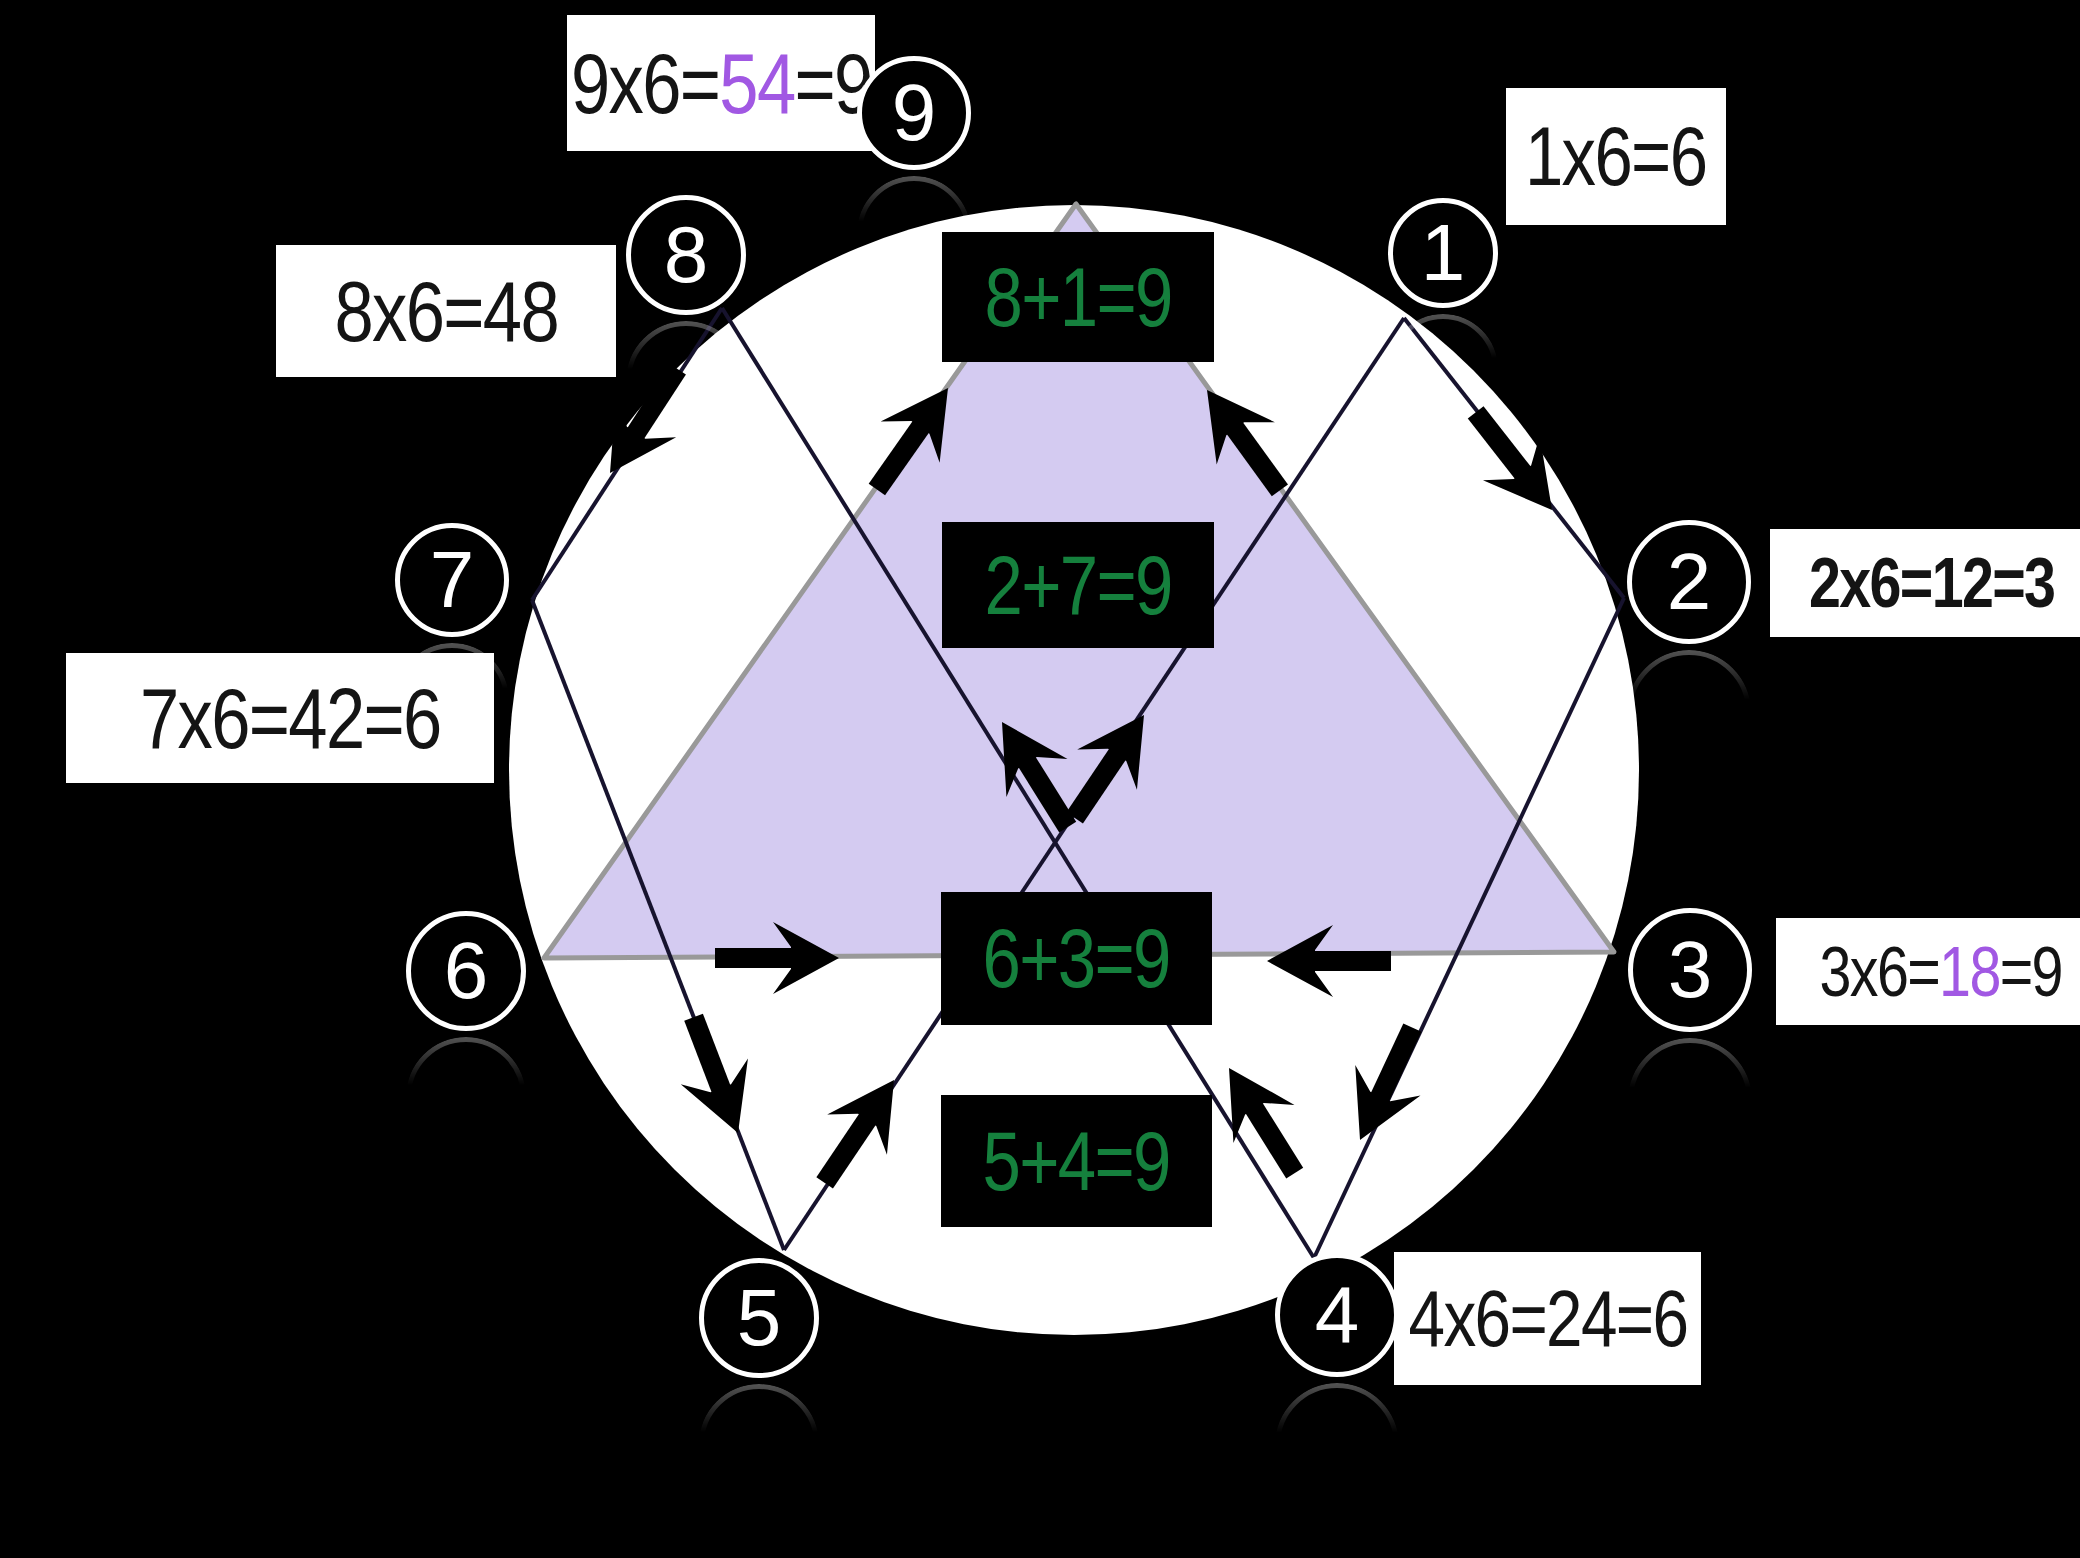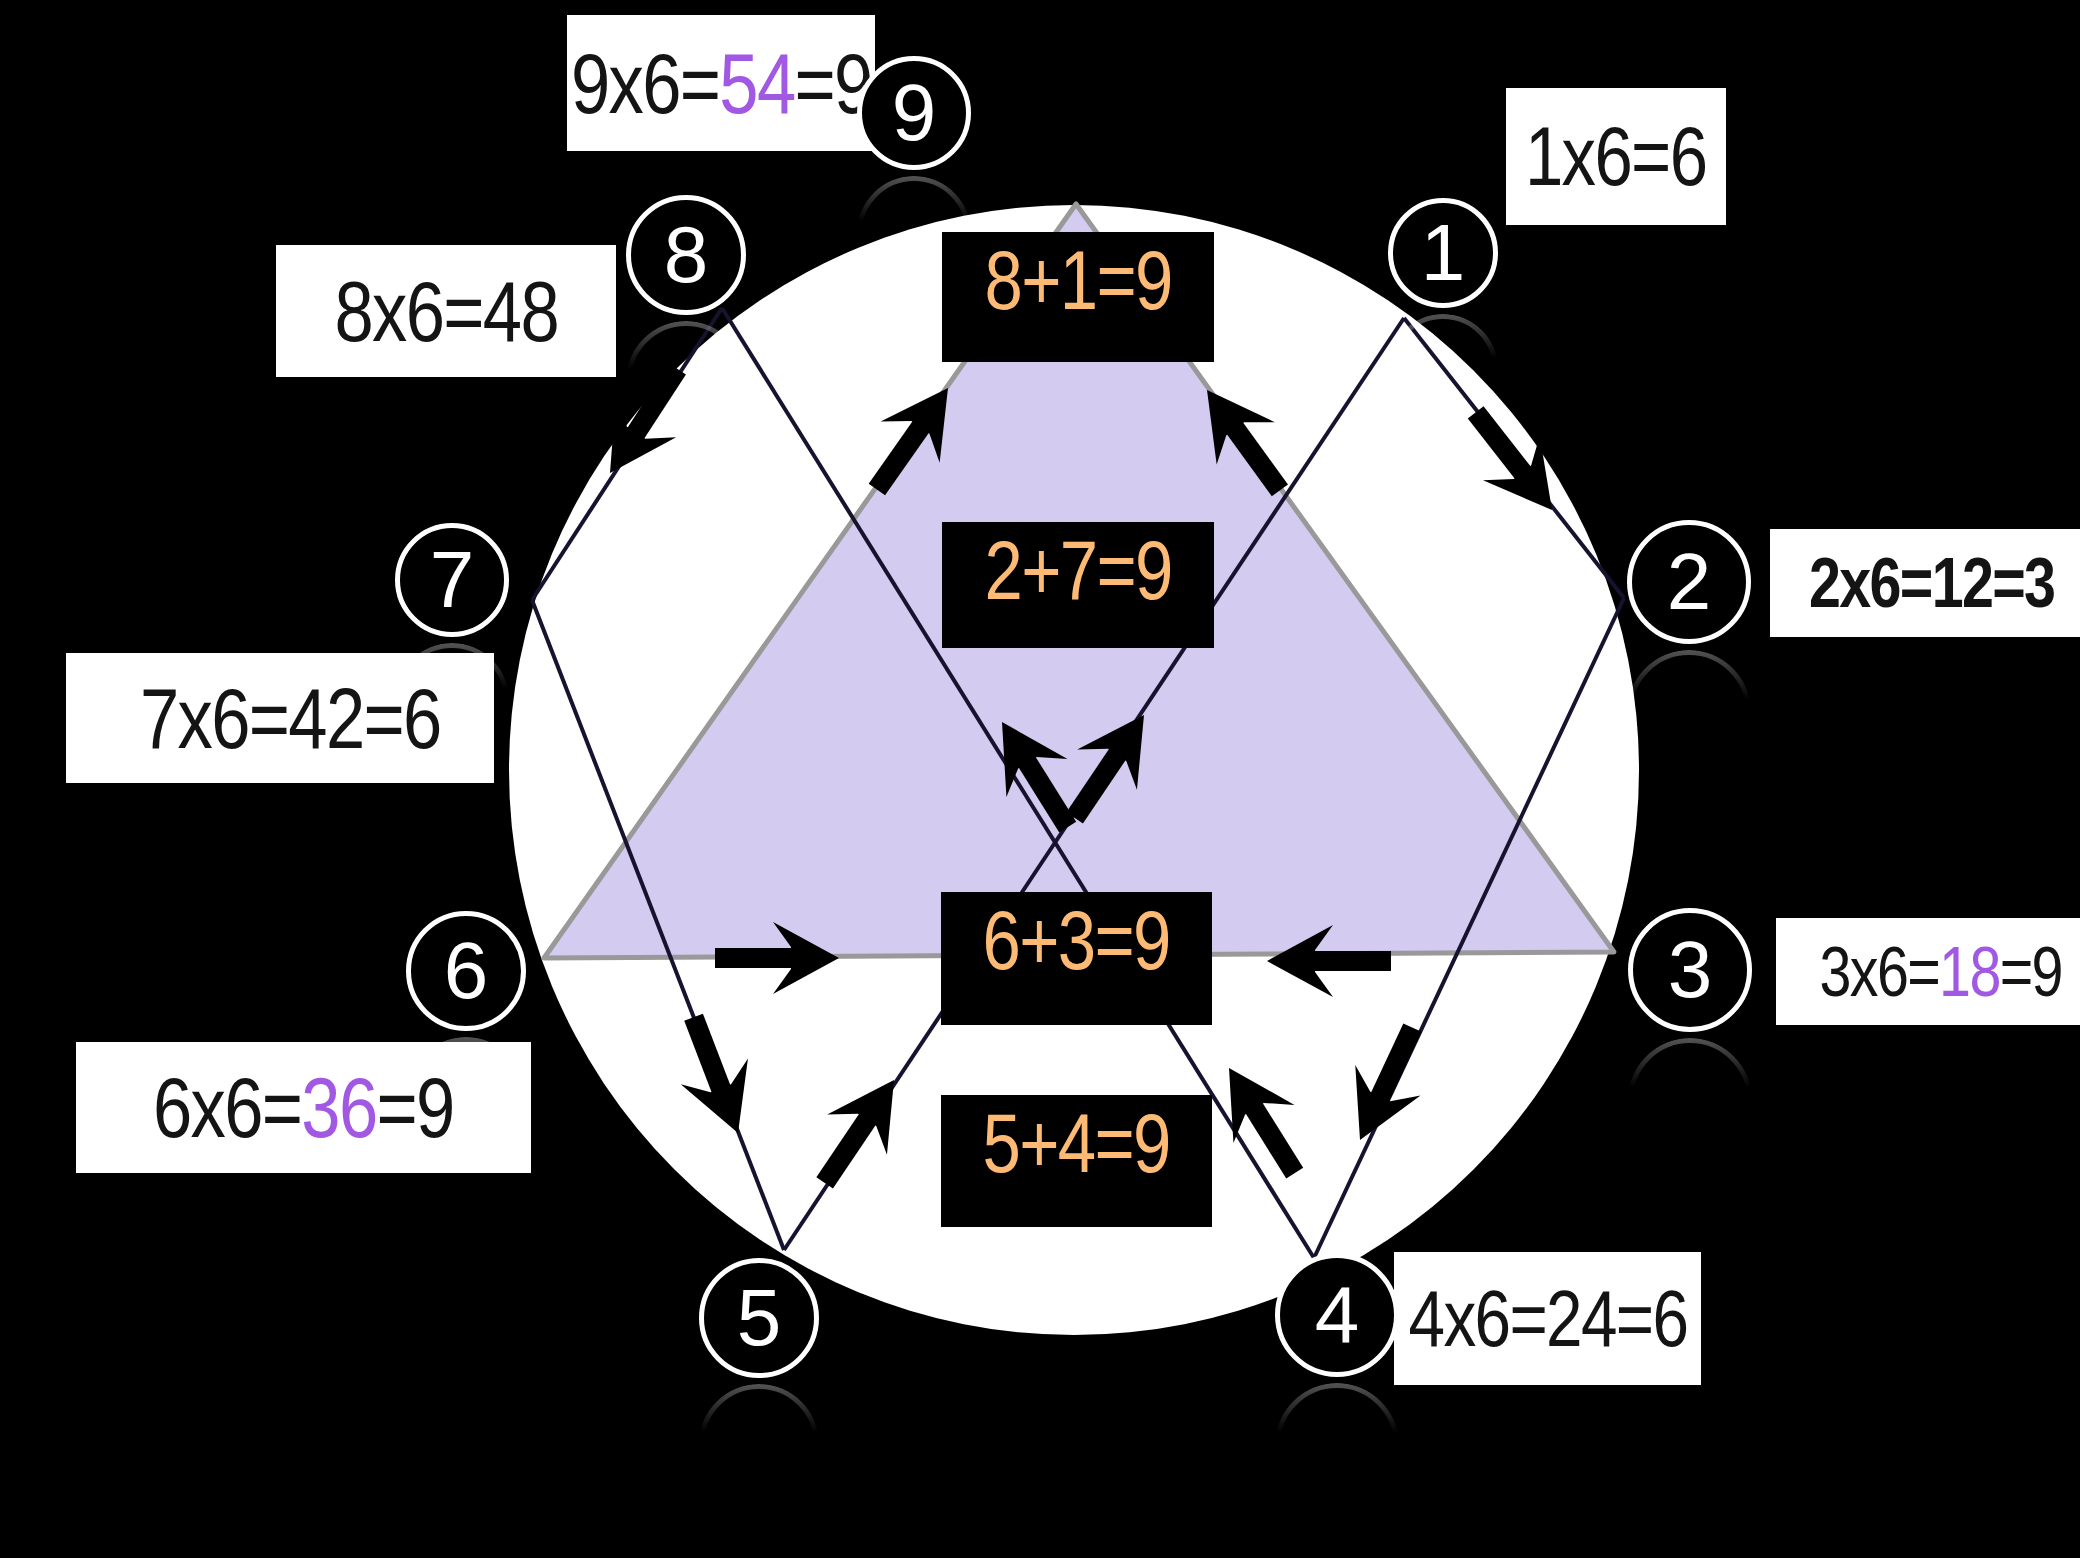--- a/index.html
+++ b/index.html
@@ -3,21 +3,21 @@
 <meta charset="utf-8">
 <style>
   html,body{margin:0;padding:0;background:#000;}
   #stage{position:relative;width:2080px;height:1558px;background:#000;overflow:hidden;
          font-family:"Liberation Sans",sans-serif;margin-left:44px;}
   #gfx{position:absolute;left:0;top:0;z-index:1;}
 
   
   .eqbox{position:absolute;background:#fff;color:#141414;display:flex;align-items:center;
          justify-content:center;z-index:6;font-weight:300;}
-  .sumbox{position:absolute;background:#000;color:#fdba74;display:flex;align-items:flex-start;
+  .sumbox{position:absolute;background:#000;color:#15803d;display:flex;align-items:center;
           justify-content:center;z-index:5;font-weight:300;}
   .eq-text{white-space:nowrap;transform:scaleX(.82);letter-spacing:-2px;}
   .hl{color:var(--accent,#A158E3);}
 
   #eq9{left:523px;top:15px;width:308px;height:136px;font-size:86px;}
   #eq1{left:1462px;top:88px;width:220px;height:137px;font-size:84px;}
   #eq8{left:232px;top:245px;width:340px;height:132px;font-size:86px;}
   #eq2{left:1726px;top:529px;width:324px;height:108px;font-size:70px;font-weight:bold;}
   #eq7{left:22px;top:653px;width:408px;height:130px;font-size:86px;padding-left:20px;}
   #eq3{left:1732px;top:918px;width:330px;height:107px;font-size:70px;}
@@ -102,23 +102,20 @@
   </div>
   <div class="eqbox" id="eq2">
     <span class="eq-text"><span>2x6=12=3</span></span>
   </div>
   <div class="eqbox" id="eq7">
     <span class="eq-text"><span>7x6=42=6</span></span>
   </div>
   <div class="eqbox" id="eq3">
     <span class="eq-text"><span>3x6=</span><span class="hl">18</span><span>=9</span></span>
   </div>
-  <div class="eqbox" id="eq6">
-    <span class="eq-text"><span>6x6=</span><span class="hl">36</span><span>=9</span></span>
-  </div>
   <div class="eqbox" id="eq4">
     <span class="eq-text"><span>4x6=24=6</span></span>
   </div>
 
   <div class="sumbox" id="s81">
     <span class="eq-text">8+1=9</span>
   </div>
   <div class="sumbox" id="s27">
     <span class="eq-text">2+7=9</span>
   </div>

